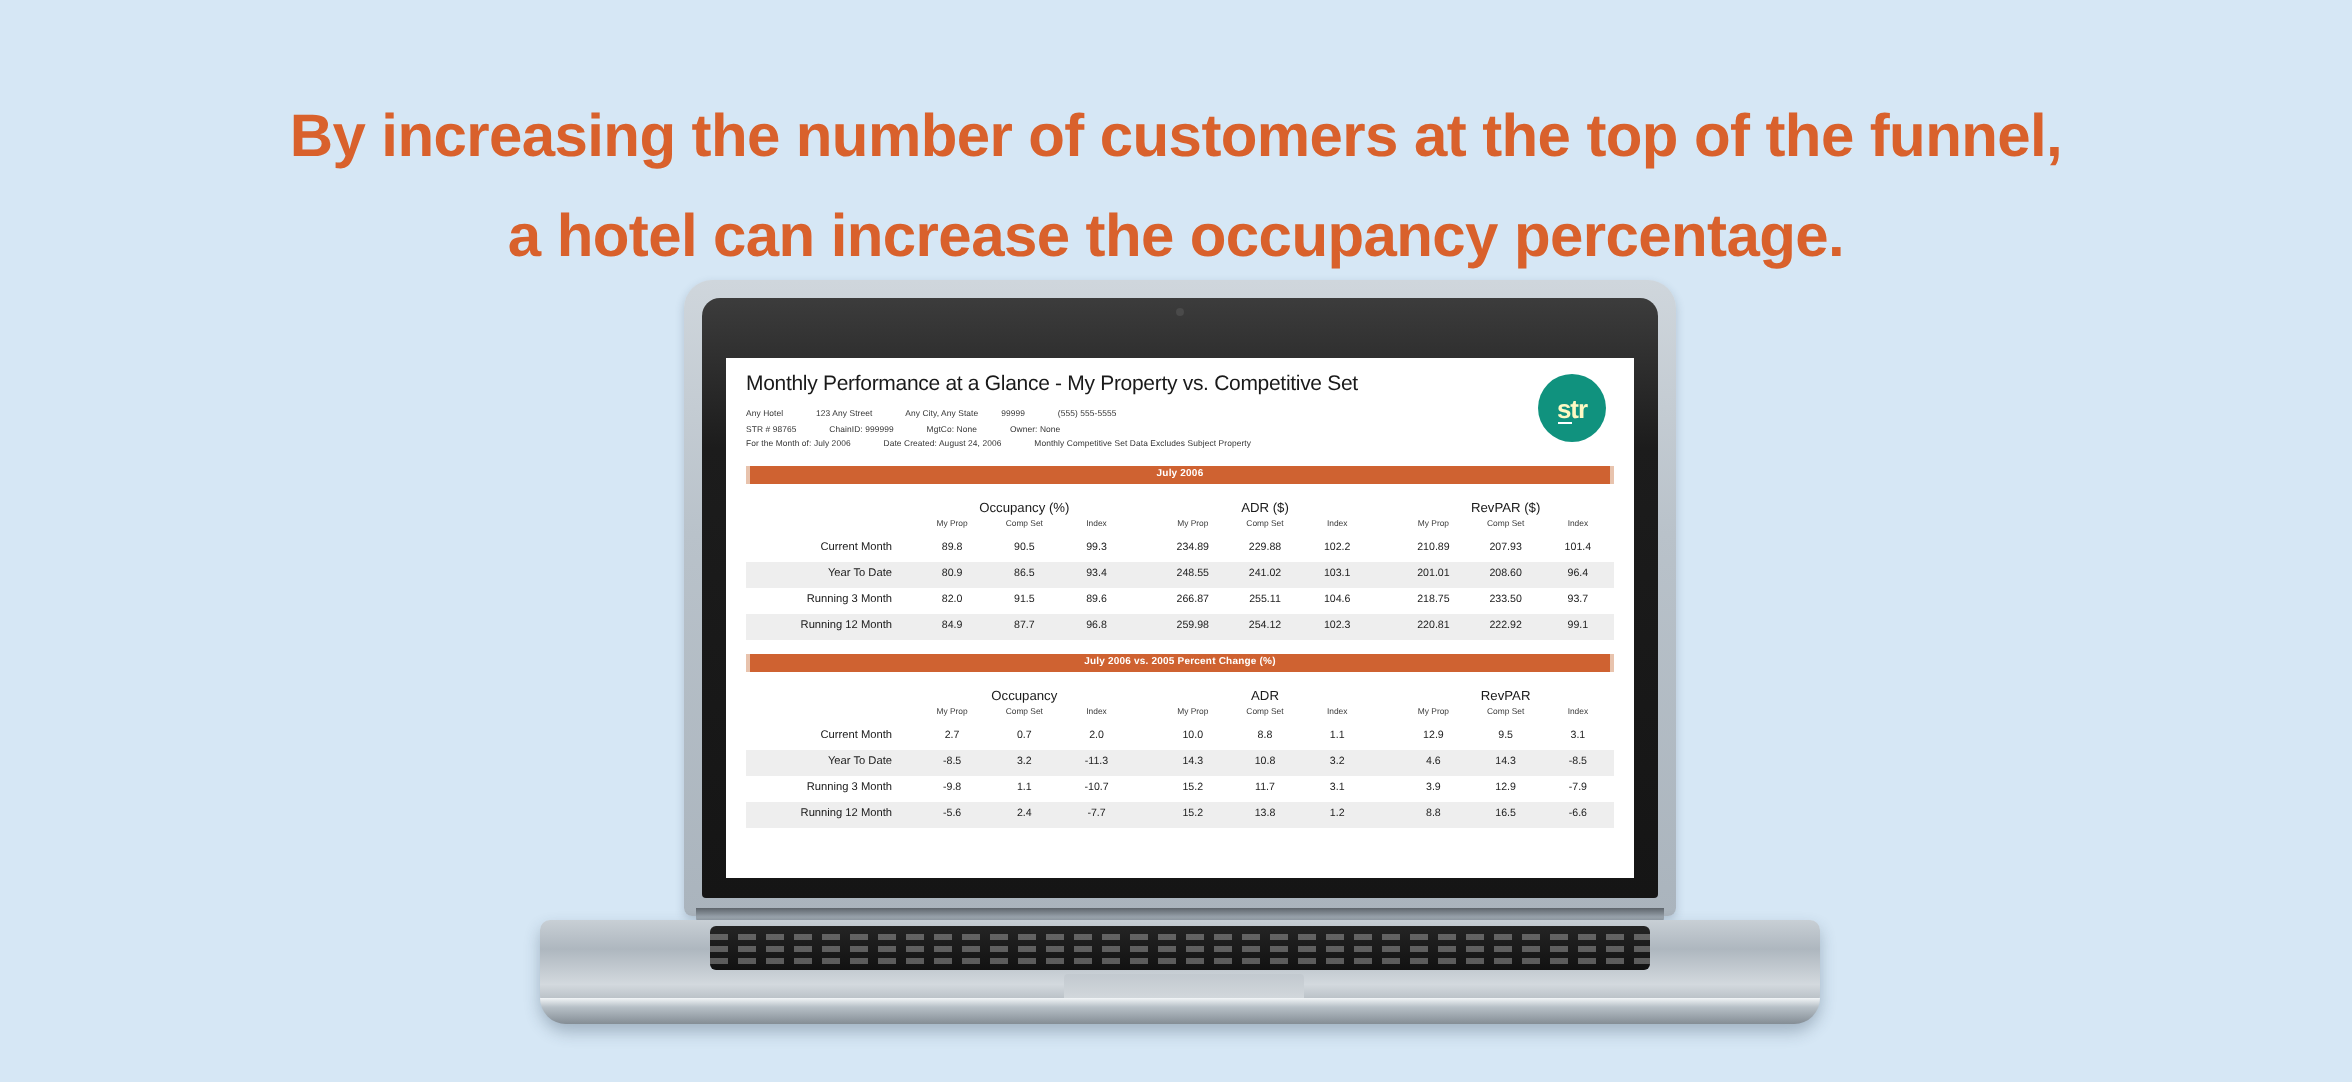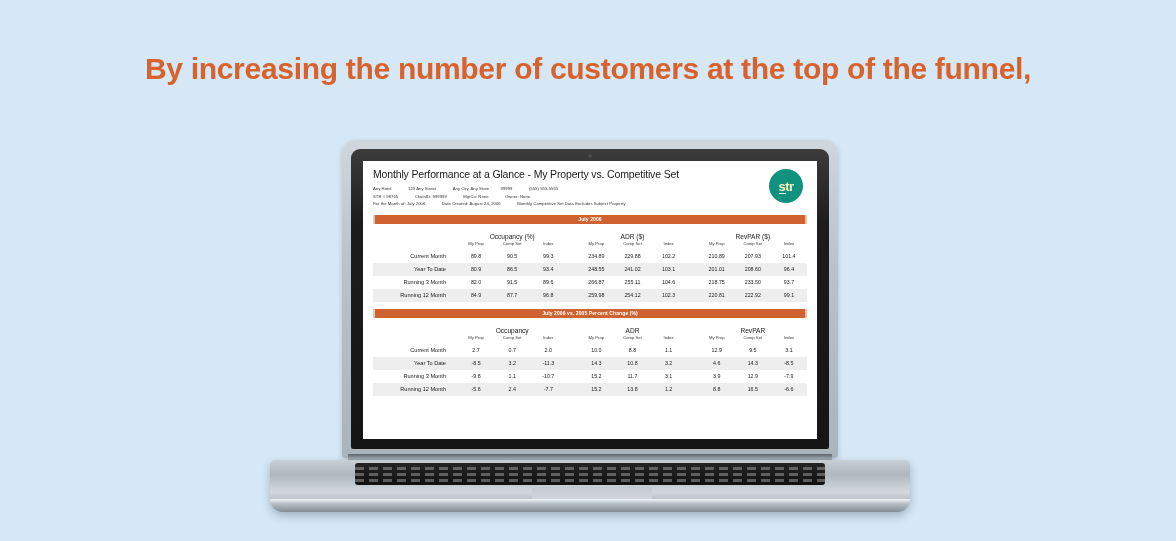--- a/index.html
+++ b/index.html
@@ -49,21 +49,21 @@
     border-radius: 14px 14px 4px 4px;
     box-shadow: 0 2px 5px rgba(40,60,80,0.22);
     padding: 9px 9px 0 9px;
   }
   .bezel {
     position: relative;
     width: 100%;
     height: 300px;
     background: linear-gradient(180deg, #3c3c3c 0%, #1c1c1c 25%, #151515 100%);
     border-radius: 9px 9px 2px 2px;
-    padding: 12px 12px 10px 12px;
+    padding: 30px 12px 10px 12px;
   }
   .camera {
     position: absolute;
     left: 50%;
     top: 5px;
     width: 4px; height: 4px;
     margin-left: -2px;
     border-radius: 50%;
     background: #4a4a4a;
   }
@@ -241,20 +241,21 @@
     font-size: 5.6px;
     color: #1a1a1a;
   }
   tr.alt td { background: #eeeeee; }
 </style>
 </head>
 <body>
 
 <div class="headline">
   <span class="headline-line">By increasing the number of customers at the top of the funnel,</span>
+  <span class="headline-line">a hotel can increase the occupancy percentage.</span>
 </div>
 
 <div class="laptop">
 
   <div class="lid">
     <div class="bezel">
       <div class="camera"></div>
 
       <div class="screen">
         <div class="report">

